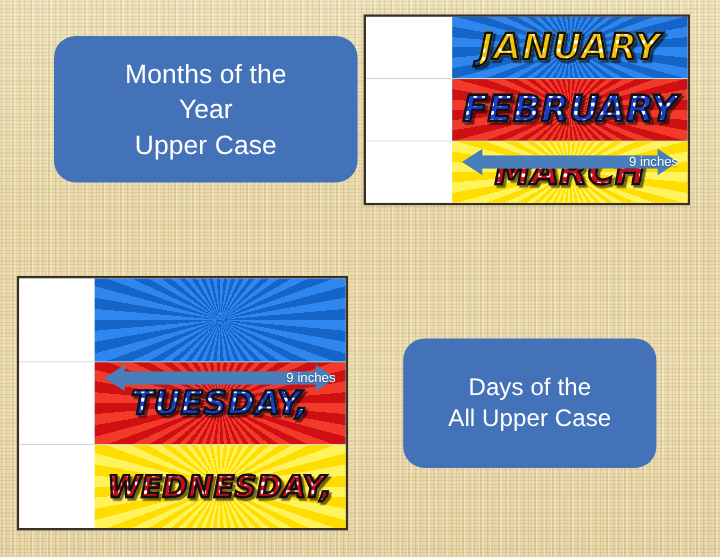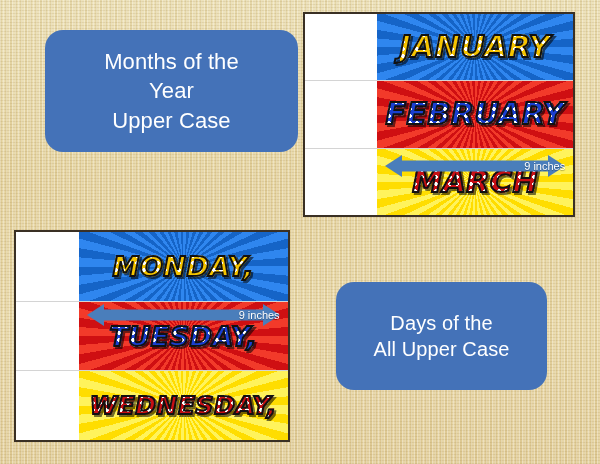--- a/index.html
+++ b/index.html
@@ -66,21 +66,21 @@
     border: 2px solid #3a3024;
     box-sizing: border-box;
     display: flex;
     flex-direction: column;
     overflow: hidden;
   }
   #card-months {
     left: 303px;
     top: 12px;
     width: 272px;
-    height: 205px;
+    height: 159px;
   }
   #card-days {
     left: 14px;
     top: 230px;
     width: 276px;
     height: 212px;
   }
 
   .card-row {
     position: relative;
@@ -256,21 +256,20 @@
       </div>
     </div>
   </div>
 
   <div class="card-sheet" id="card-days">
 
     <div class="card-row">
       <div class="row-margin"></div>
       <div class="row-strip strip-blue">
         <div class="burst"></div>
-        <span class="wordart wa-yellow">MONDAY,</span>
       </div>
     </div>
 
     <div class="card-row">
       <div class="row-margin"></div>
       <div class="row-strip strip-red">
         <div class="burst"></div>
         <div class="measure">
           <div class="head left"></div>
           <div class="bar"></div>

